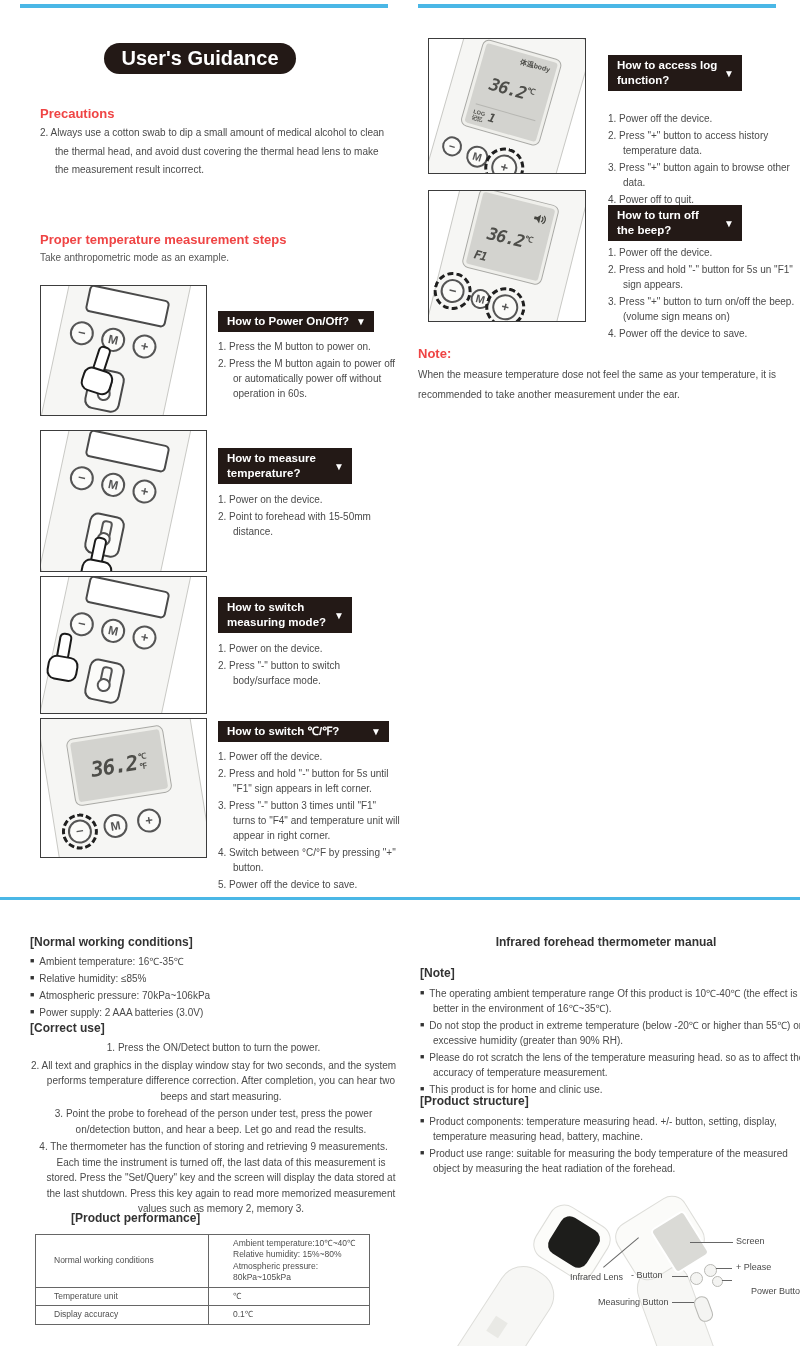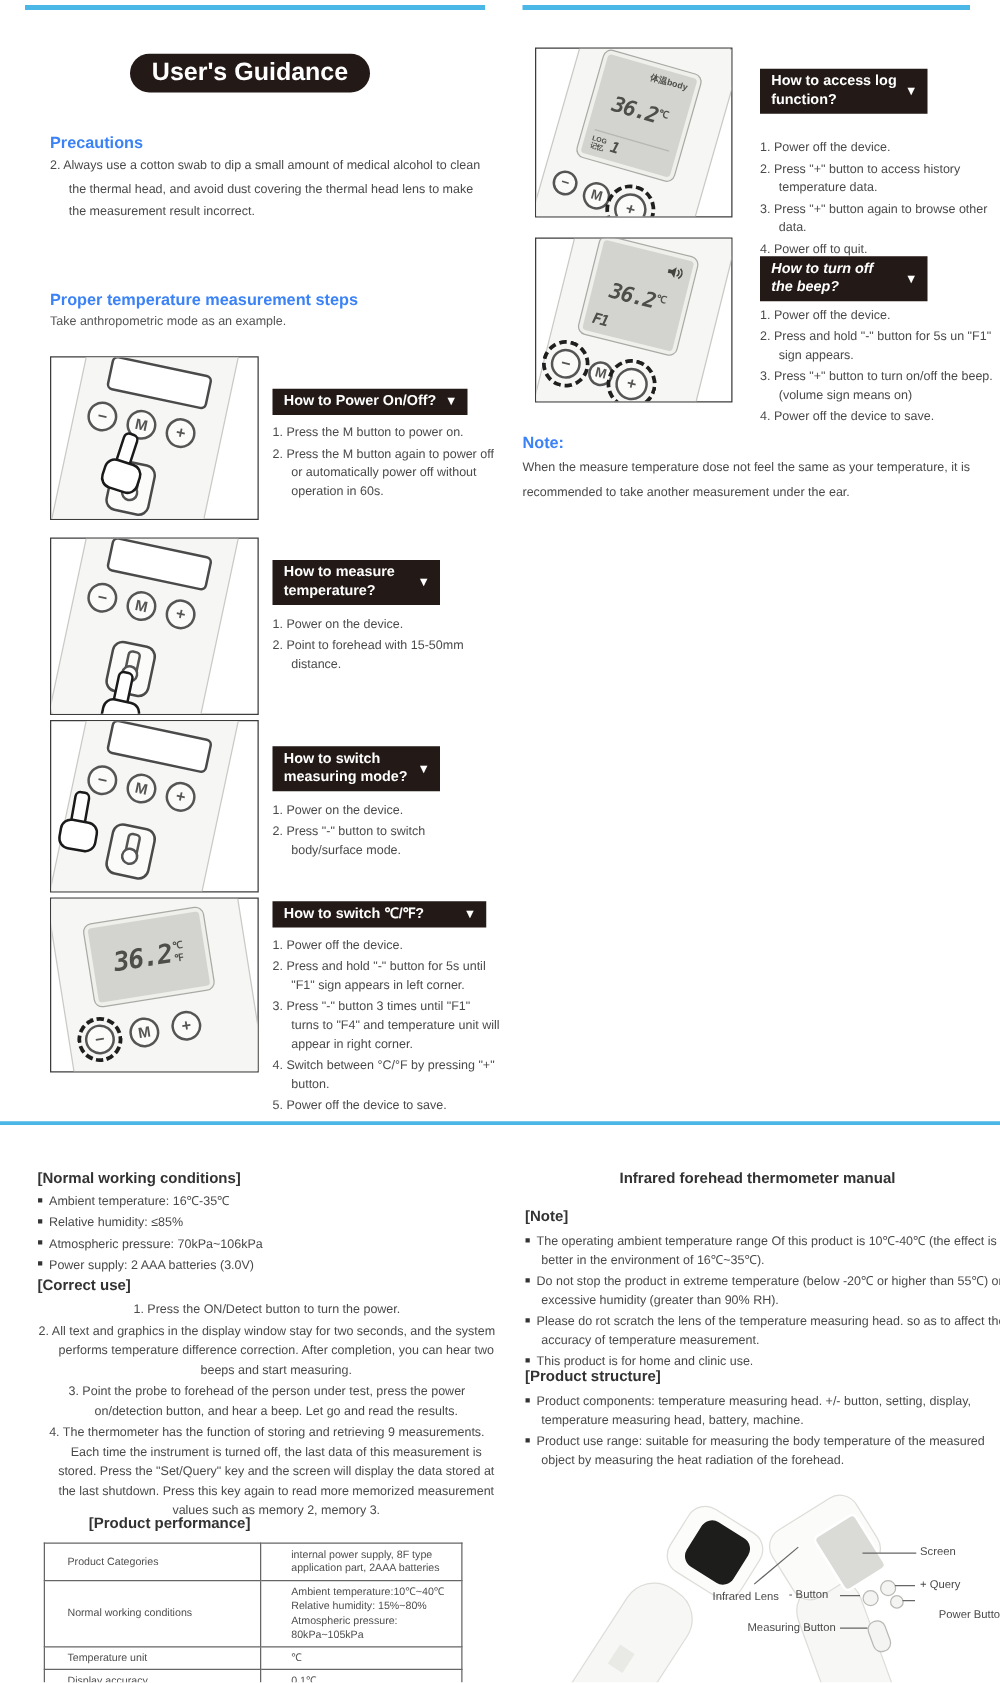--- a/index.html
+++ b/index.html
@@ -11,21 +11,21 @@
   .accent{position:absolute;height:4px;background:#4ab7e6;}
   #bar-left{left:20px;top:4px;width:368px;}
   #bar-right{left:418px;top:4px;width:358px;}
   #divider{left:0;top:897px;width:800px;height:3px;background:#4ab7e6;position:absolute;}
 
   
   #pill{left:104px;top:43px;width:192px;height:31px;background:#231916;color:#fff;
         border-radius:16px;text-align:center;line-height:31px;font-size:20px;font-weight:bold;}
 
   
-  .h13{font-size:13px;font-weight:bold;color:#3b82f6;}
+  .h13{font-size:13px;font-weight:bold;color:#ef4444;}
   .h12{font-size:12px;font-weight:bold;color:#333;}
   .body10{font-size:10px;line-height:1.5;color:#4a4a4a;}
   .numlist div{padding-left:15px;text-indent:-15px;margin-bottom:2px;}
   .blist div{padding-left:13px;text-indent:-13px;margin-bottom:2px;}
   .sq{font-size:7px;vertical-align:2px;margin-right:5px;color:#333;}
 
   
   .ghdr{position:absolute;box-sizing:border-box;background:#231916;color:#fff;font-weight:bold;
         font-size:11.5px;line-height:1.32;padding:3px 8px 3px 9px;display:flex;align-items:center;
         justify-content:space-between;gap:6px;}
@@ -228,21 +228,21 @@
         </div>
         <div class="lcd-temp" style="font-size:12px;">F1</div>
       </div>
       <div class="burst" style="left:-2px;top:118px;width:38px;height:38px;"></div>
       <div class="circle-btn" style="left:5px;top:125px;width:24px;height:24px;line-height:20px;font-size:13px;">−</div>
       <div class="circle-btn" style="left:36px;top:128px;width:20px;height:20px;line-height:16px;font-size:11px;">M</div>
       <div class="burst" style="left:52px;top:120px;width:40px;height:40px;"></div>
       <div class="circle-btn" style="left:59px;top:127px;width:26px;height:26px;line-height:22px;font-size:13px;">+</div>
     </div>
   </div>
-  <div class="ghdr" style="left:608px;top:205px;width:134px;font-style:italic;">
+  <div class="ghdr" style="left:608px;top:205px;width:134px;">
     <span>How to turn off the beep?</span>
     <span class="tri">▼</span>
   </div>
   <div class="abs numlist body10" style="left:608px;top:245px;width:196px;">
     <div>1. Power off the device.</div>
     <div>2. Press and hold "-" button for 5s un "F1" sign appears.</div>
     <div>3. Press "+" button to turn on/off the beep. (volume sign means on)</div>
     <div>4. Power off the device to save.</div>
   </div>
 
@@ -263,25 +263,20 @@
   <div class="abs numlist body10" style="left:30px;top:1040px;width:367px;line-height:1.55;text-align:center;">
     <div>1. Press the ON/Detect button to turn the power.</div>
     <div>2. All text and graphics in the display window stay for two seconds, and the system performs temperature difference correction. After completion, you can hear two beeps and start measuring.</div>
     <div>3. Point the probe to forehead of the person under test, press the power on/detection button, and hear a beep. Let go and read the results.</div>
     <div>4. The thermometer has the function of storing and retrieving 9 measurements. Each time the instrument is turned off, the last data of this measurement is stored. Press the "Set/Query" key and the screen will display the data stored at the last shutdown. Press this key again to read more memorized measurement values such as memory 2, memory 3.</div>
   </div>
 
   <div class="abs h12" style="left:30px;top:1211px;margin-left:41px;">[Product performance]</div>
   <table id="pp-table">
     <tbody>
-        <tr>
-      <td class="lbl">Product Categories</td>
-      <td class="val">internal power supply, 8F type
-application part, 2AAA batteries</td>
-    </tr>
     <tr>
       <td class="lbl">Normal working conditions</td>
       <td class="val">Ambient temperature:10℃~40℃
 Relative humidity: 15%~80%
 Atmospheric pressure: 80kPa~105kPa</td>
     </tr>
     <tr>
       <td class="lbl">Temperature unit</td>
       <td class="val">℃</td>
     </tr>
@@ -326,18 +321,18 @@
 
     <div class="dline" style="left:178px;top:52px;width:46px;transform:rotate(-40deg);"></div>
     <div class="dlabel" style="left:150px;top:72px;">Infrared Lens</div>
     <div class="dlabel" style="left:211px;top:70px;">- Button</div>
     <div class="dline" style="left:252px;top:76px;width:16px;"></div>
     <div class="dlabel" style="left:178px;top:97px;">Measuring Button</div>
     <div class="dline" style="left:252px;top:102px;width:22px;"></div>
     <div class="dline" style="left:270px;top:42px;width:43px;"></div>
     <div class="dlabel" style="left:316px;top:36px;">Screen</div>
     <div class="dline" style="left:296px;top:68px;width:16px;"></div>
-    <div class="dlabel" style="left:316px;top:62px;">+ Query</div>
+    <div class="dlabel" style="left:316px;top:62px;">+ Please</div>
     <div class="dline" style="left:302px;top:80px;width:10px;"></div>
     <div class="dlabel" style="left:316px;top:86px;padding-left:15px;">Power Button</div>
   </div>
 
 </div>
 
 </body></html>

